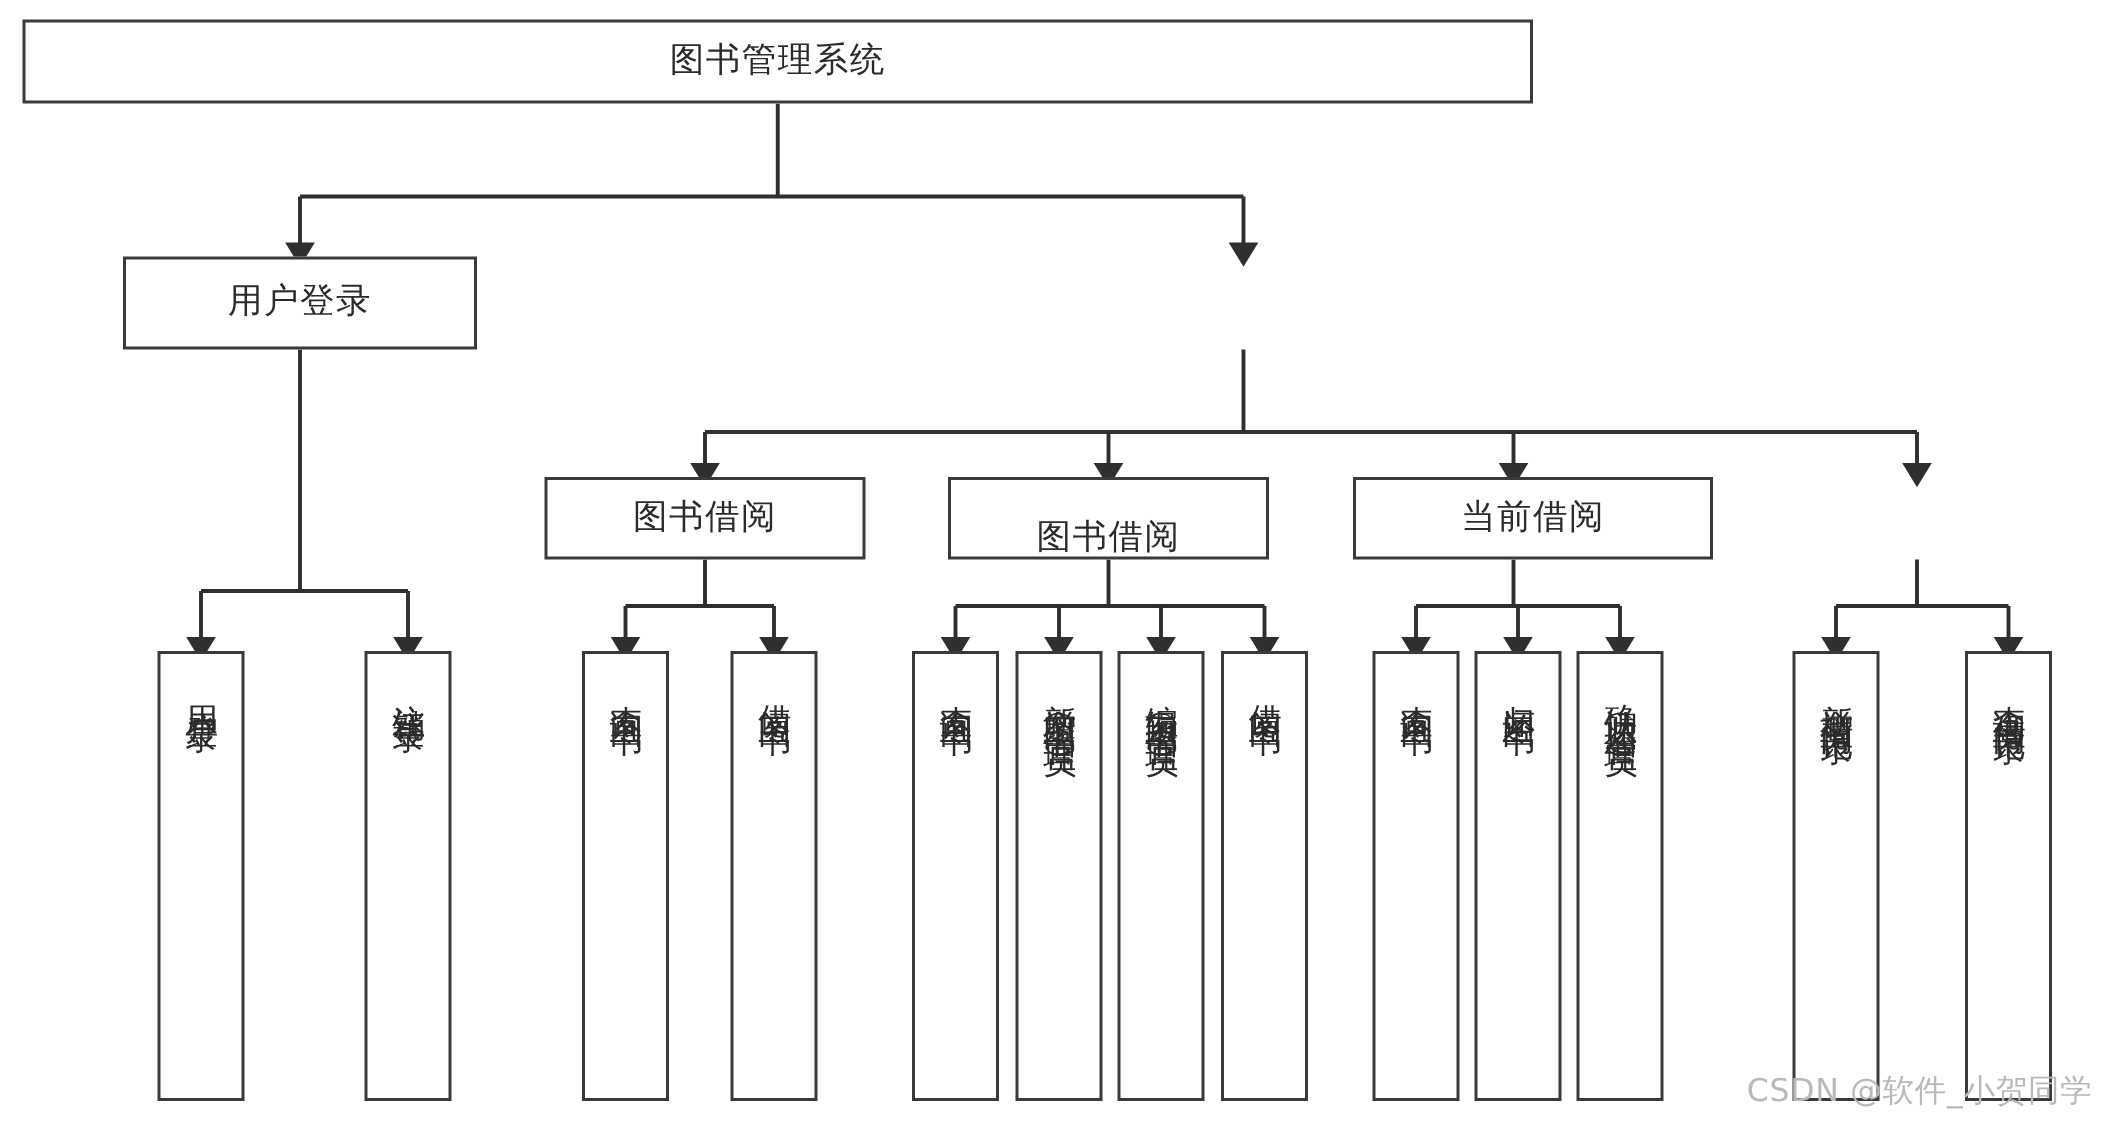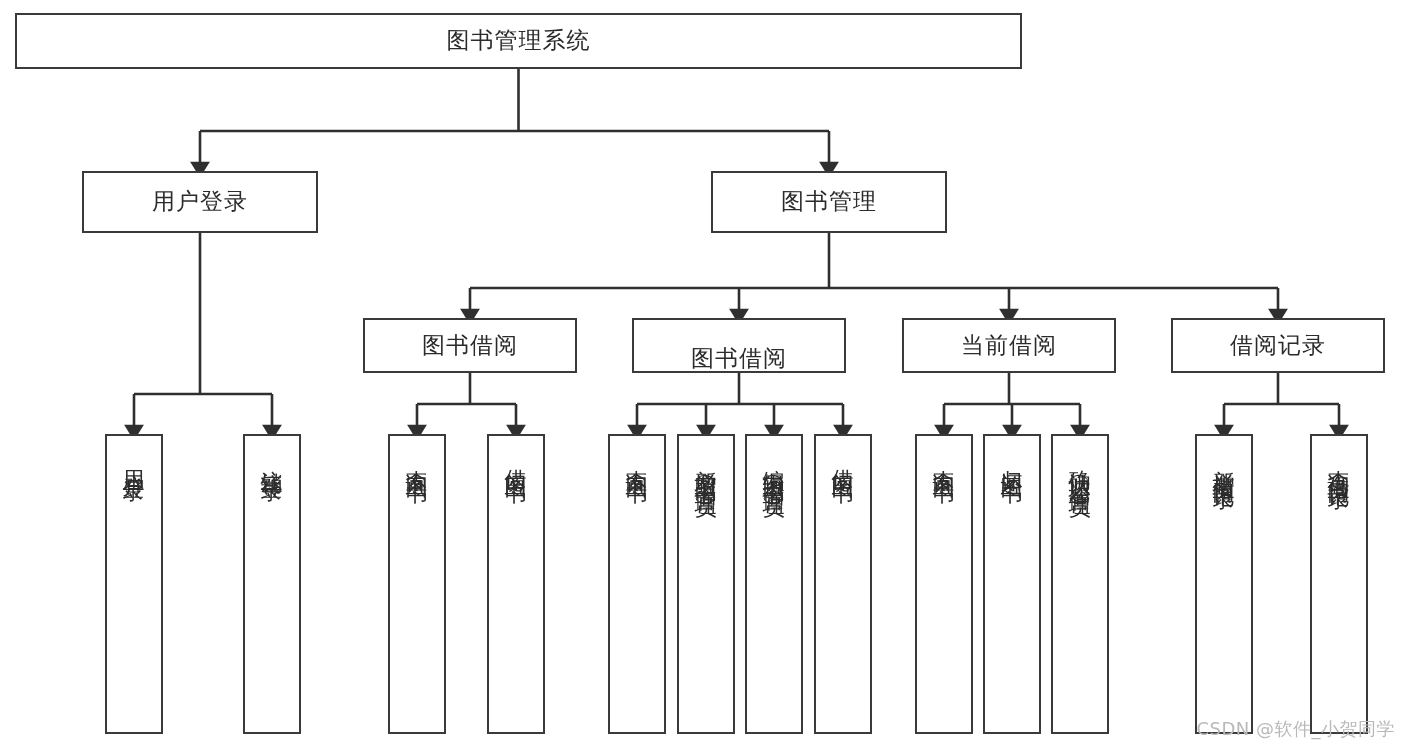--- a/index.html
+++ b/index.html
@@ -56,21 +56,21 @@
     text-orientation: upright;
     letter-spacing: 4px;
     line-height: 1.05;
     white-space: nowrap;
     display: block;
   }
   .watermark {
     position: absolute;
     right: 10px;
     bottom: 6px;
-    font-size: 18px;
+    font-size: 21px;
     color: #b9b9b9;
     letter-spacing: 0.5px;
     z-index: 5;
     white-space: nowrap;
   }
 </style>
 </head>
 <body>
 
 <div id="diagram">
@@ -118,35 +118,29 @@
       </g>
   </svg>
 
   <div class="node root h" style="left: 15px; top: 13px; width: 1007px; height: 56px;">
     <span>图书管理系统</span>
   </div>
 
   <div class="node h" style="left: 82px; top: 171px; width: 236px; height: 62px;">
     <span>用户登录</span>
   </div>
-  <div class="node h" style="left: 711px; top: 171px; width: 236px; height: 62px;">
-    <span>图书管理</span>
-  </div>
 
   <div class="node h" style="left: 363px; top: 318px; width: 214px; height: 55px;">
     <span>图书借阅</span>
   </div>
   <div class="node h" style="left: 632px; top: 318px; width: 214px; height: 55px; align-items: flex-end;">
     <span>图书借阅</span>
   </div>
-  <div class="node h" style="left: 902px; top: 318px; width: 214px; height: 55px;">
+  <div class="node h" style="left: 902px; top: 318px; width: 240px; height: 55px;">
     <span>当前借阅</span>
-  </div>
-  <div class="node h" style="left: 1171px; top: 318px; width: 214px; height: 55px;">
-    <span>借阅记录</span>
   </div>
 
   <div class="node v" style="left: 105px; top: 434px; width: 58px; height: 300px;">
     <span class="vtext">用户登录</span>
   </div>
   <div class="node v" style="left: 243px; top: 434px; width: 58px; height: 300px;">
     <span class="vtext">注销登录</span>
   </div>
   <div class="node v" style="left: 388px; top: 434px; width: 58px; height: 300px;">
     <span class="vtext">查询图书</span>

